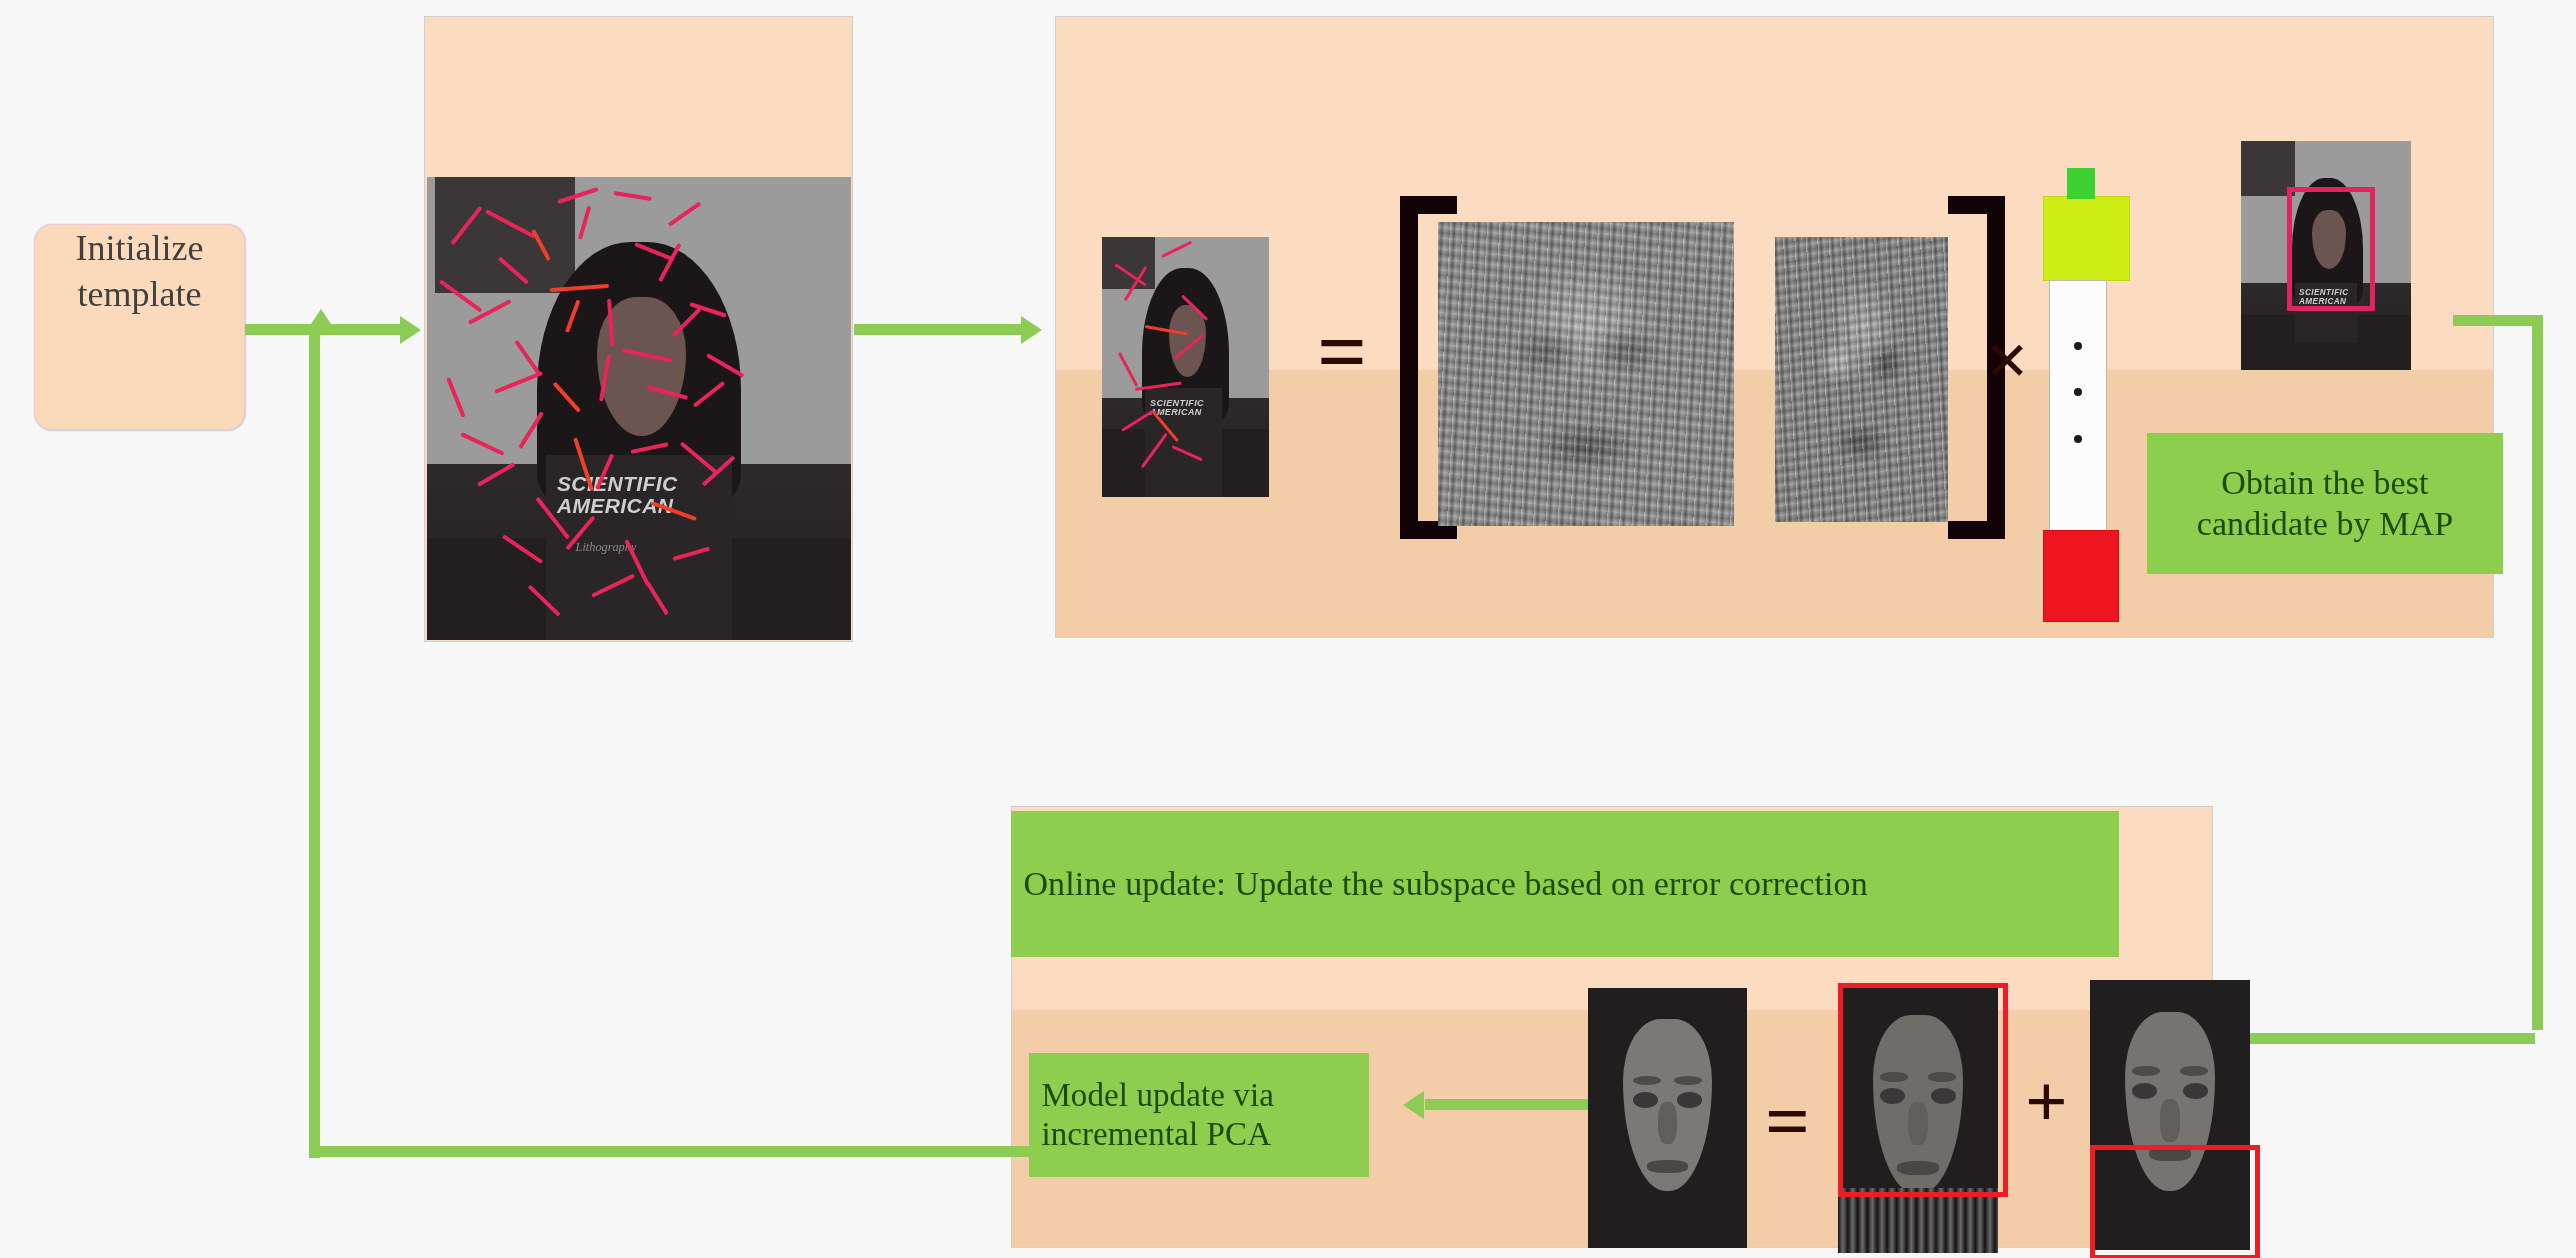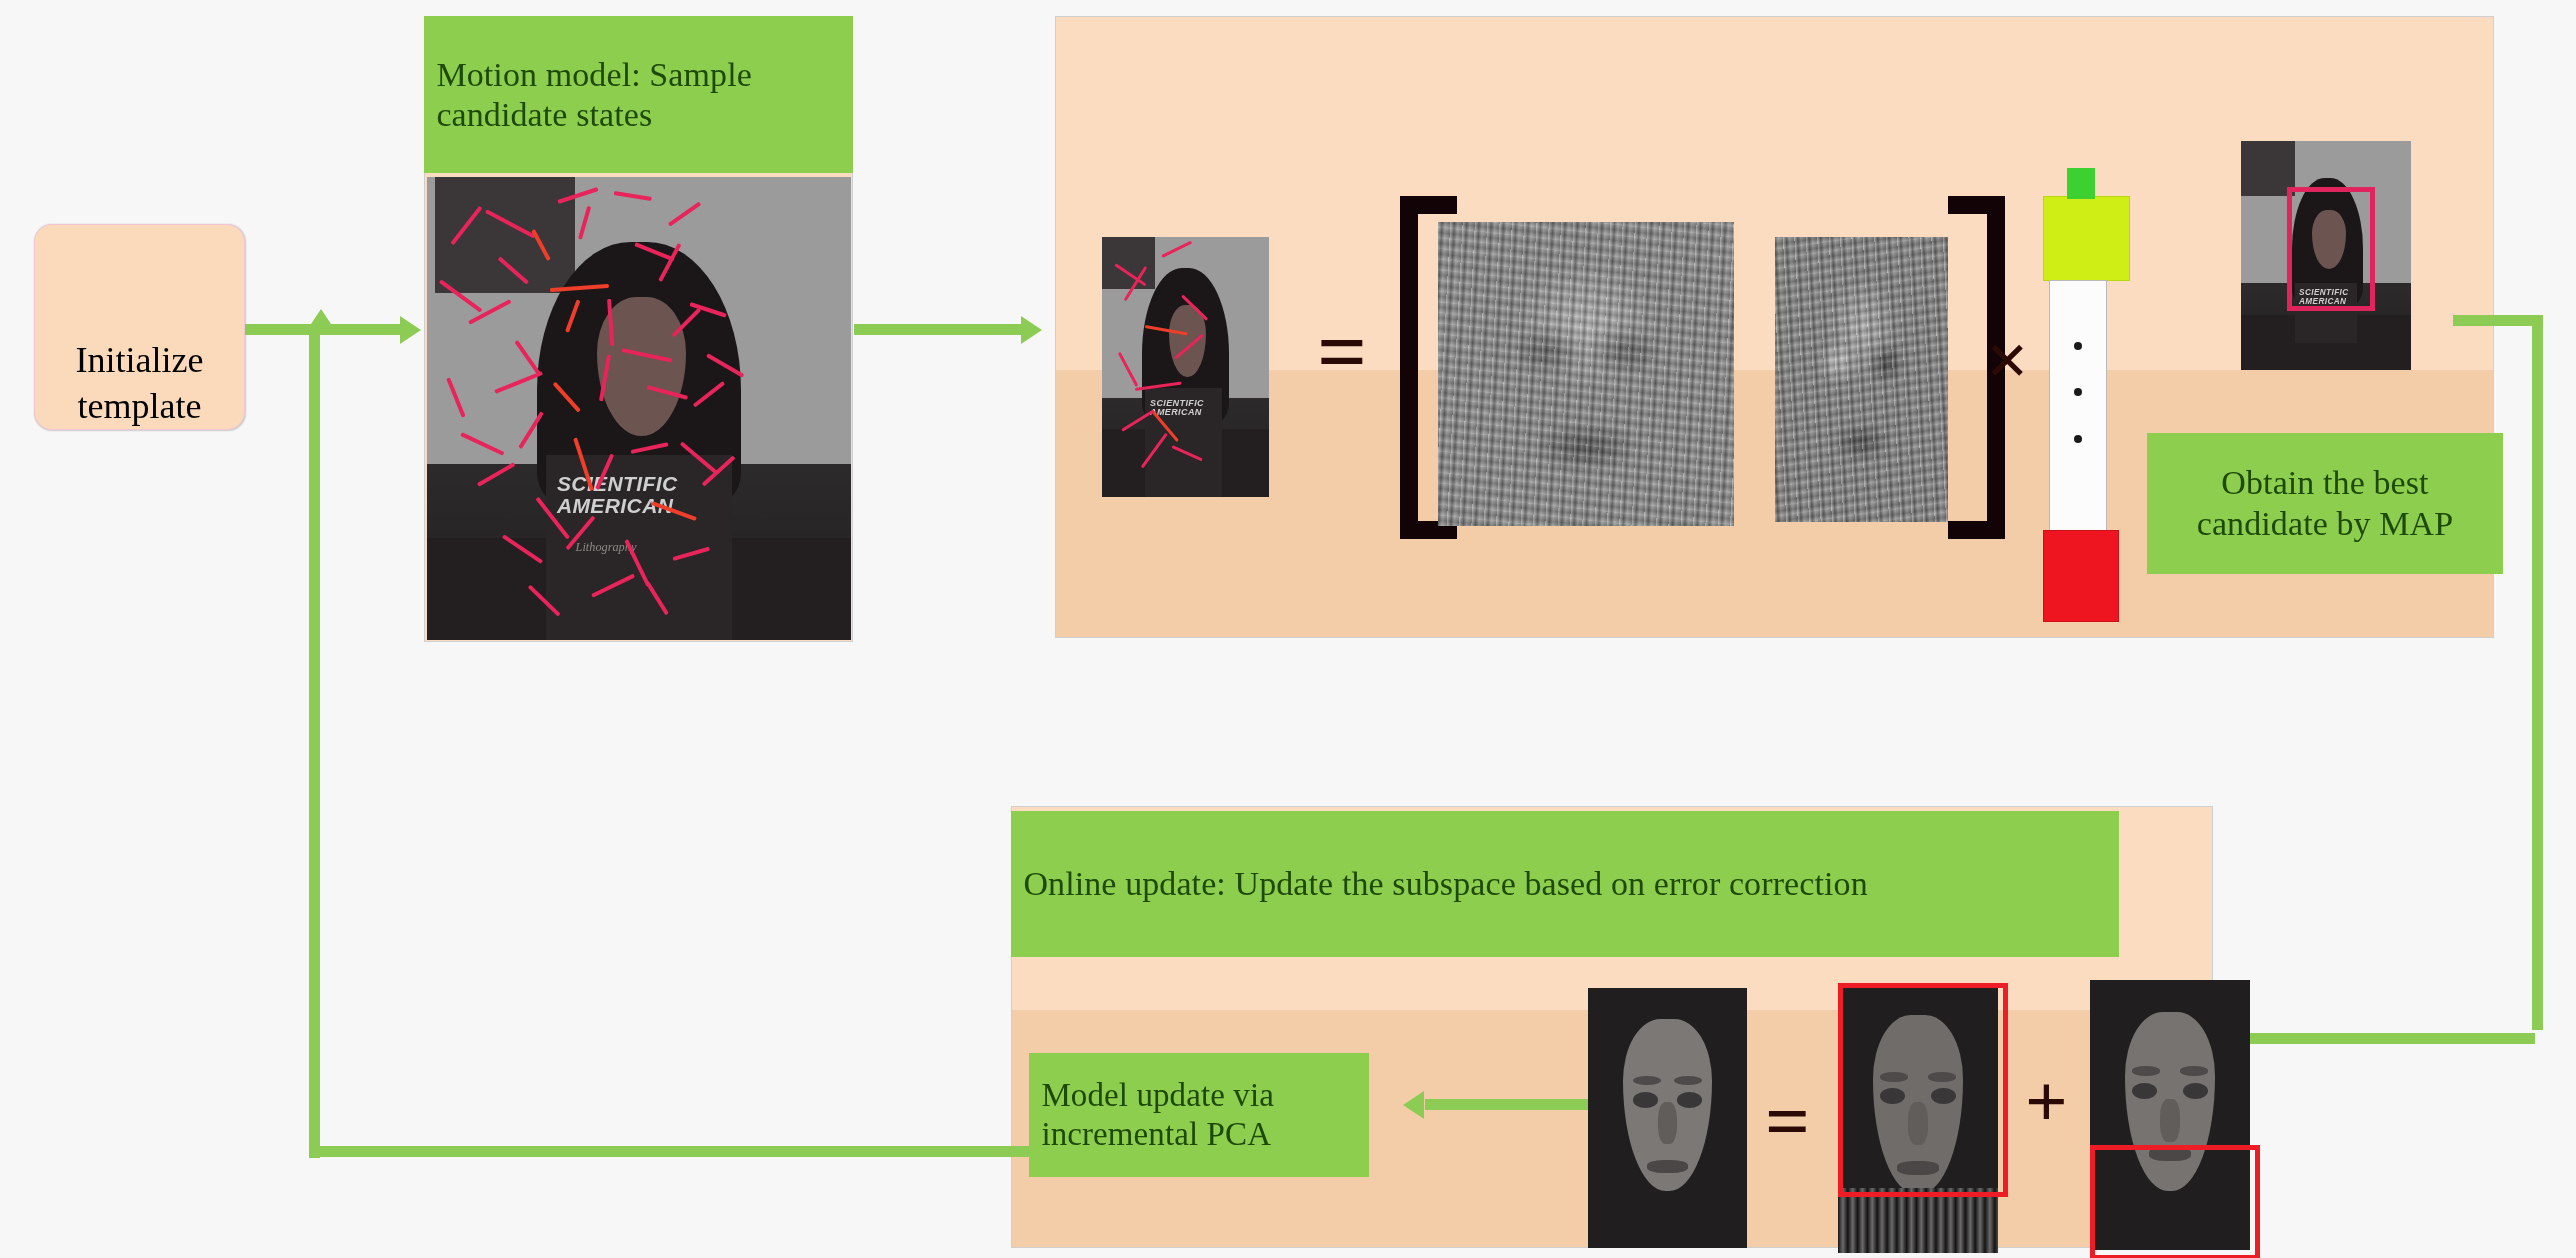--- a/index.html
+++ b/index.html
@@ -20,22 +20,22 @@
     border:0.8px solid #8dce4f;
     display:flex;align-items:center;
     line-height:1.18;
     letter-spacing:0.1px;
   }
   .label-box.center{justify-content:center;text-align:center;}
   .label-box .txt{display:block;padding:0 11.4px;width:100%;}
 
   .init-box{
     background:#fbd9bb;border:1.6px solid #f5c5d3;border-radius:18px;
-    display:flex;align-items:flex-end;justify-content:center;text-align:center;
-    color:#000000;box-shadow:0.8px 0.8px 1.6px rgba(0,0,0,.18);
+    display:flex;align-items:flex-start;justify-content:center;text-align:center;
+    color:#404040;box-shadow:0.8px 0.8px 1.6px rgba(0,0,0,.18);
   }
 
   
   .a-line{background:#8ccc54;position:absolute;}
   .a-head{position:absolute;width:0;height:0;}
   .a-head.right{border-left:21px solid #8ccc54;border-top:14px solid transparent;border-bottom:14px solid transparent;}
   .a-head.left{border-right:21px solid #8ccc54;border-top:14px solid transparent;border-bottom:14px solid transparent;}
   .a-head.up{border-bottom:21px solid #8ccc54;border-left:14px solid transparent;border-right:14px solid transparent;}
 
   
@@ -158,23 +158,20 @@
       <div class="stroke" style="left:18%;top:77%;width:11%;transform:rotate(34deg);"></div>
       <div class="stroke" style="left:33%;top:80%;width:10%;transform:rotate(-50deg);"></div>
       <div class="stroke" style="left:47%;top:78%;width:12%;transform:rotate(64deg);"></div>
       <div class="stroke" style="left:58%;top:82%;width:9%;transform:rotate(-16deg);"></div>
       <div class="stroke" style="left:24%;top:88%;width:10%;transform:rotate(44deg);"></div>
       <div class="stroke" style="left:39%;top:90%;width:11%;transform:rotate(-26deg);"></div>
       <div class="stroke" style="left:52%;top:87%;width:9%;transform:rotate(58deg);"></div>
     </div>
   </div>
 
-  <div class="abs label-box" style="left:424px;top:16.4px;width:429px;height:157px;font-size:34px;">
-    <span class="txt">Motion model: Sample candidate states</span>
-  </div>
 
   <div class="abs" style="left:854px;top:315px;width:204px;height:29px;">
     <div class="a-line" style="left:0;top:9px;width:172px;height:11.4px;"></div>
     <div class="a-head right" style="left:167px;top:0.8px;"></div>
   </div>
 
   <div class="abs panel" style="left:1055px;top:16.4px;width:1439px;height:622px;">
     <div class="panel-lower" style="height:267px;"></div>
   </div>
 

